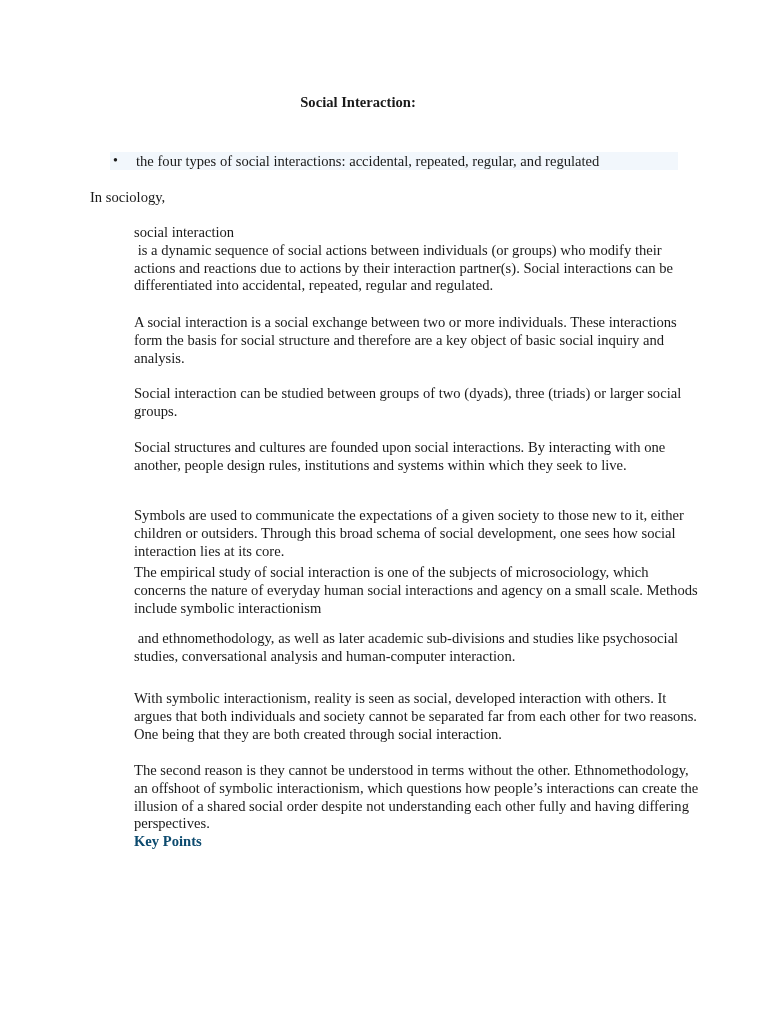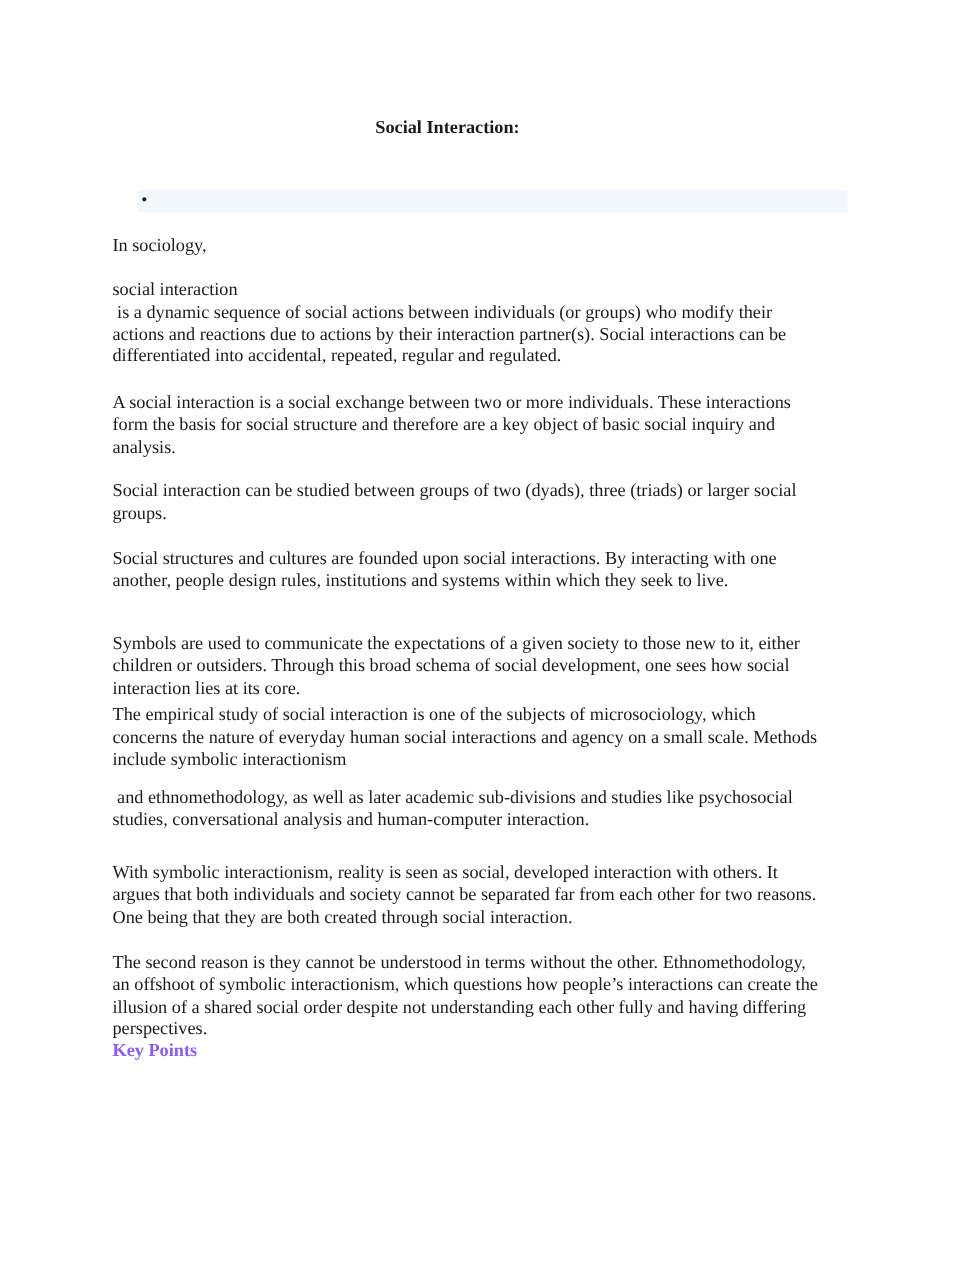--- a/index.html
+++ b/index.html
@@ -60,37 +60,39 @@
     }
     .bullet-text {
       position: absolute;
       left: 26px;
       top: 0;
       line-height: 18px;
       white-space: nowrap;
     }
     .bold { font-weight: normal; }
     .key-points {
-      color: #8b5cf6;
+      color: #0c4a6e;
       font-weight: bold;
     }
     .line {
       display: block;
       white-space: nowrap;
+      margin-left: 44px;
     }
   </style>
 </head>
 <body>
 
 <div class="page">
 
   <h1 class="title">Social Interaction:</h1>
 
   <div class="bullet-row">
     <span class="bullet-dot">•</span>
+    <span class="bullet-text">the four types of social interactions: accidental, repeated, regular, and regulated</span>
   </div>
 
   <p class="block bold" style="top:189px;">In sociology,</p>
 
   <div class="block" style="top:224px;">
     <span class="line">social interaction</span>
     <span class="line" style="white-space:pre;"> is a dynamic sequence of social actions between individuals (or groups) who modify their</span>
     <span class="line">actions and reactions due to actions by their interaction partner(s). Social interactions can be</span>
     <span class="line">differentiated into accidental, repeated, regular and regulated.</span>
   </div>

